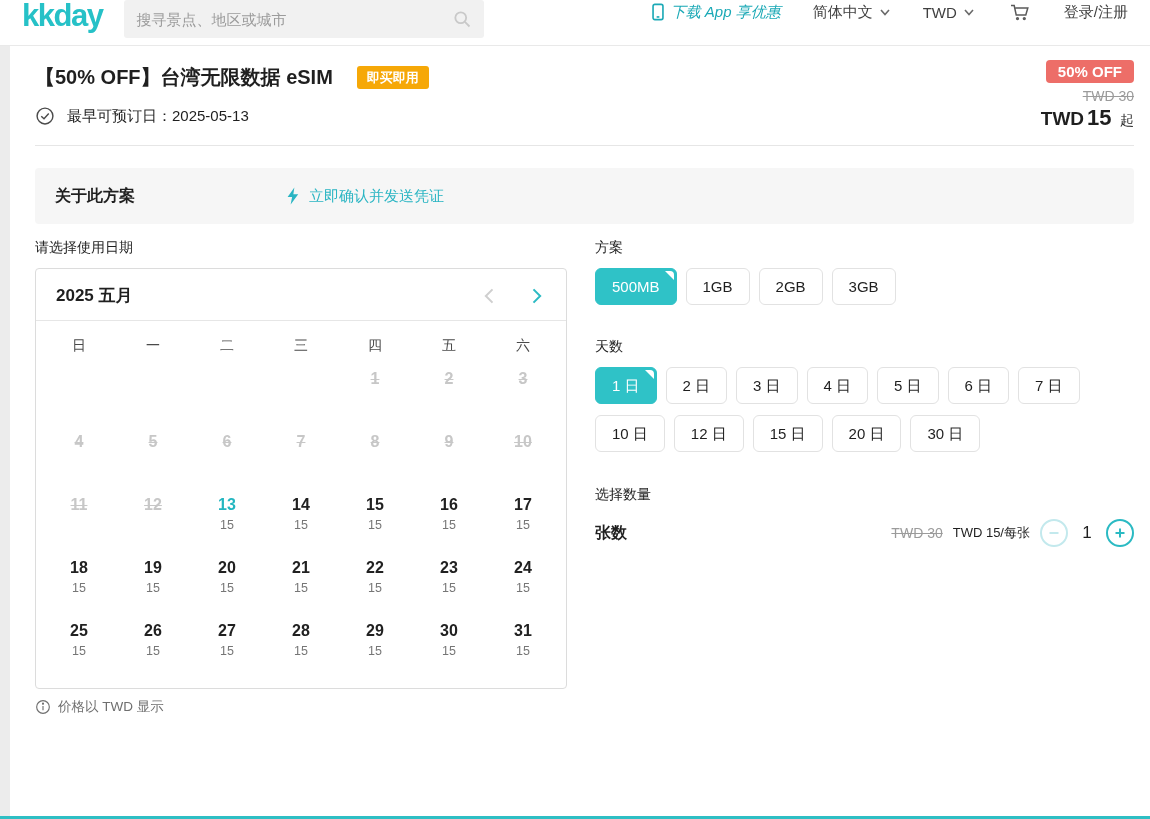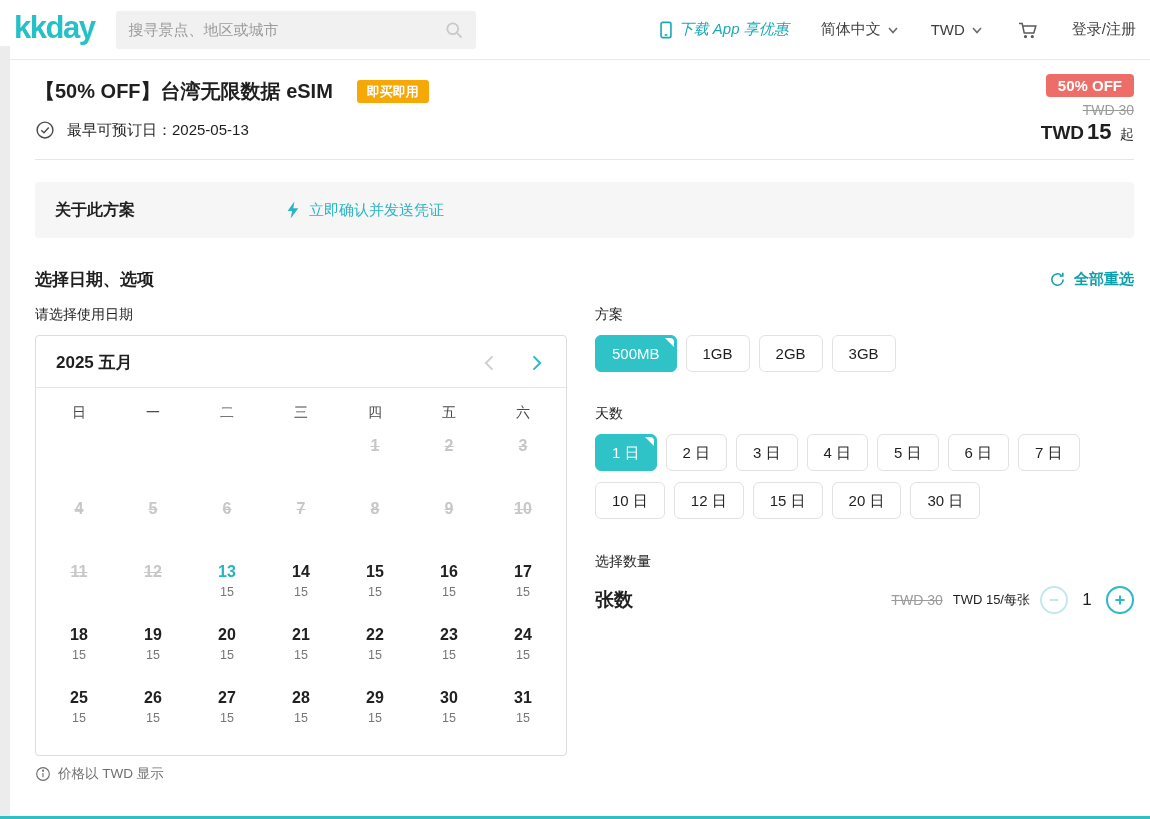--- a/index.html
+++ b/index.html
@@ -1,21 +1,21 @@
 <!DOCTYPE html>
 <html><head>
 <meta charset="utf-8">
 <style>
   * { margin:0; padding:0; box-sizing:border-box; }
   html,body { width:1150px; height:819px; overflow:hidden; background:#fff;
     font-family:"Liberation Sans","DejaVu Sans",sans-serif; color:#212121; }
   .page { position:relative; width:1150px; height:819px; }
 
   
-  .header { height:60px; display:flex; align-items:center; padding:0 14px;
+  .header { height:46px; display:flex; align-items:flex-start; padding:0 22px;
     border-bottom:1px solid #e9e9e9; background:#fff; }
   .logo { color:#26c1c7; font-size:31px; font-weight:800; letter-spacing:-1.5px; cursor:pointer; line-height:1; padding-bottom:4px;}
   .search { margin-left:22px; width:360px; height:38px; background:#f1f1f1; border-radius:3px;
     display:flex; align-items:center; padding:0 12px; }
   .search input { flex:1; border:none; background:transparent; outline:none; font-size:15px; color:#333;
     font-family:inherit; }
   .search input::placeholder { color:#9b9b9b; }
   .h-right { margin-left:auto; display:flex; align-items:center; gap:32px; }
   .h-item { display:flex; align-items:center; gap:6px; font-size:15px; color:#3f3f3f; cursor:pointer; white-space:nowrap; }
   .h-item.teal { color:#1ba9b6;font-style:italic; }
@@ -83,21 +83,21 @@
   .opt-group { display:flex; flex-wrap:wrap; margin-top:11px; }
   .opt { position:relative; height:37px; line-height:35px; padding:0 16px; background:#fff;
     border:1px solid #e2e2e2; border-radius:6px; font-size:15px; color:#1f1f1f;
     margin:0 9px 11px 0; cursor:pointer; font-family:inherit; white-space:nowrap; }
   .opt.selected { background:#2fc2c7; color:#fff; border-color:#2fc2c7; }
   .opt.selected::after { content:""; position:absolute; top:2px; right:2px; width:0; height:0;
     border-top:9px solid #fff; border-left:9px solid transparent; border-top-right-radius:4px; }
   .days-label { margin-top:22px; }
   .qty-label { margin-top:23px; }
   .qty-row { margin-top:15px; display:flex; align-items:center; }
-  .qty-name { font-size:19px; font-weight:700; color:#1f1f1f; }
+  .qty-name { font-size:16px; font-weight:700; color:#1f1f1f; }
   .qty-right { margin-left:auto; display:flex; align-items:center; gap:10px; }
   .unit-old { color:#9b9b9b; font-size:14px; text-decoration:line-through; }
   .unit-now { color:#1f1f1f; font-size:13px; }
   .circle-btn { width:28px; height:28px; border-radius:50%; background:#fff; display:flex;
     align-items:center; justify-content:center; cursor:pointer; border:2px solid #2bbac3; padding:0; }
   .circle-btn.disabled { border-color:#c3e9ed; cursor:default; }
   .qty-val { font-size:17px; color:#1f1f1f; min-width:18px; text-align:center; }
 </style>
 </head>
 <body>
@@ -184,32 +184,20 @@
       <div class="about-link">
         <span style="line-height:0;">
           <svg width="16" height="18" viewBox="0 0 16 20" fill="#2ab5c3">
             <path d="M9.5 0.5 L2 11 h5 l-1.6 8.5 L13.8 8 h-5.4 l1.1-7.5 z"></path>
           </svg>
         </span>
         <span>立即确认并发送凭证</span>
       </div>
     </section>
 
-    <div class="select-head">
-      <span class="select-title">选择日期、选项</span>
-      <div class="reset-all">
-        <span style="line-height:0;">
-          <svg width="17" height="17" viewBox="0 0 24 24" fill="none" stroke="#0f9fac" stroke-width="2.2">
-            <path d="M20 12a8 8 0 1 1-2.4-5.7"></path>
-              <polyline points="19.5,2.5 19.5,7 15,7" fill="none"></polyline>
-          </svg>
-        </span>
-        <span>全部重选</span>
-      </div>
-    </div>
 
     <div class="cols">
 
       <div class="col-left">
         <div class="field-label">请选择使用日期</div>
         <div class="calendar">
           <div class="cal-head">
             <span class="cal-month">2025 五月</span>
             <div class="cal-nav">
               <button class="nav-btn">

